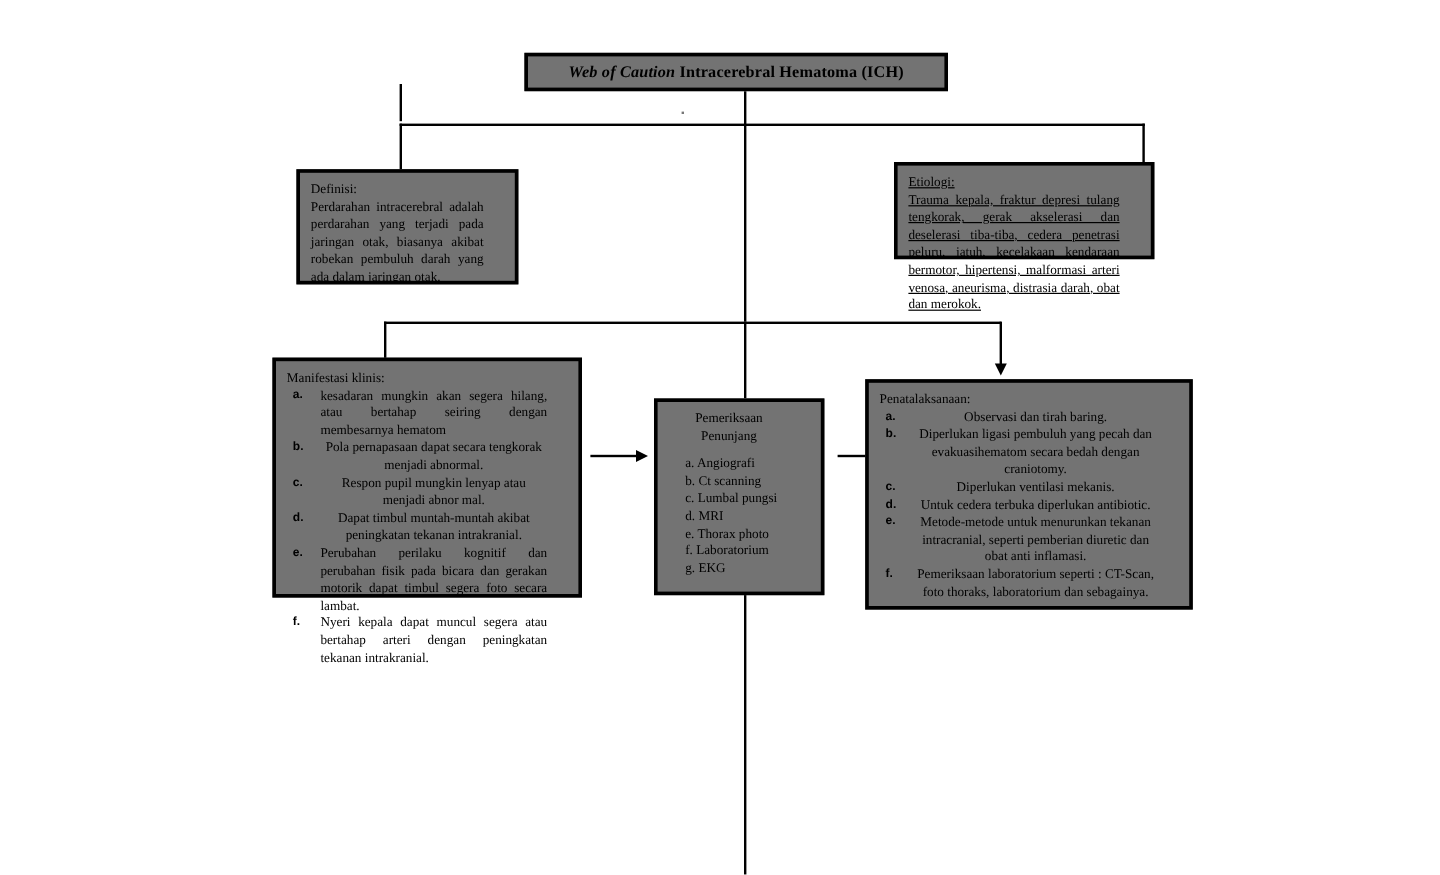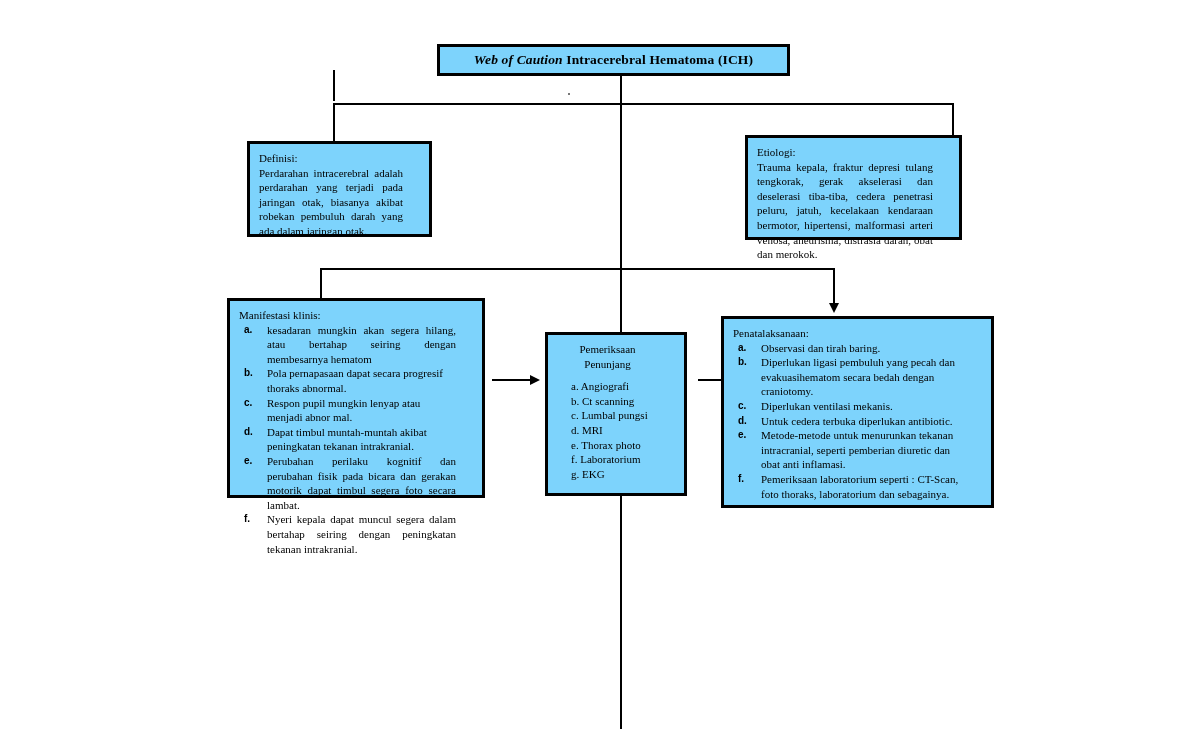--- a/index.html
+++ b/index.html
@@ -14,21 +14,21 @@
     background: #ffffff;
     overflow: hidden;
     font-family: "Liberation Serif", serif;
     color: #000000;
   }
 
   
   .box {
     position: absolute;
     box-sizing: border-box;
-    background: #7dd3fc;
+    background: #737373;
     border: 3px solid #000000;
   }
   .box-inner {
     padding: 7px 26px 6px 9px;
   }
 
   .title-box {
     left: 437px;
     top: 44px;
     width: 353px;
@@ -52,21 +52,22 @@
   .def-box {
     left: 247px;
     top: 141px;
     width: 185px;
     height: 96px;
   }
   .etio-box {
     left: 745px;
     top: 135px;
     width: 217px;
-    height: 105px;
+    height: 81px;
+    text-decoration: underline;
   }
   .manif-box {
     left: 227px;
     top: 298px;
     width: 258px;
     height: 200px;
   }
   .penunjang-box {
     left: 545px;
     top: 332px;
@@ -110,20 +111,21 @@
   ul.lettered > li > .mk {
     position: absolute;
     left: 5px;
     top: 0;
     font-family: "Liberation Sans", sans-serif;
     font-weight: bold;
     font-size: 10px;
   }
   ul.lettered > li > .bodytext {
     display: block;
+    text-align: center;
   }
   ul.lettered > li.just > .bodytext {
     text-align: justify;
     text-align-last: left;
   }
 
   
   .plainlist {
     margin: 0;
     padding: 0;
@@ -229,37 +231,37 @@
   <div class="box manif-box">
     <div class="box-inner">
       <div class="blk-head">Manifestasi klinis:</div>
       <ul class="lettered">
         <li class="just">
             <span class="mk">a.</span>
             <span class="bodytext">kesadaran mungkin akan segera hilang, atau bertahap seiring dengan membesarnya hematom</span>
           </li>
         <li>
             <span class="mk">b.</span>
-            <span class="bodytext">Pola pernapasaan dapat secara progresif thoraks abnormal.</span>
+            <span class="bodytext">Pola pernapasaan dapat secara tengkorak menjadi abnormal.</span>
           </li>
         <li>
             <span class="mk">c.</span>
             <span class="bodytext">Respon pupil mungkin lenyap atau menjadi abnor mal.</span>
           </li>
         <li>
             <span class="mk">d.</span>
             <span class="bodytext">Dapat timbul muntah-muntah akibat peningkatan tekanan intrakranial.</span>
           </li>
         <li class="just">
             <span class="mk">e.</span>
             <span class="bodytext">Perubahan perilaku kognitif dan perubahan fisik pada bicara dan gerakan motorik dapat timbul segera foto secara lambat.</span>
           </li>
         <li class="just">
             <span class="mk">f.</span>
-            <span class="bodytext">Nyeri kepala dapat muncul segera dalam bertahap seiring dengan peningkatan tekanan intrakranial.</span>
+            <span class="bodytext">Nyeri kepala dapat muncul segera atau bertahap arteri dengan peningkatan tekanan intrakranial.</span>
           </li>
       </ul>
     </div>
   </div>
 
   <div class="box penunjang-box">
     <div class="box-inner">
       <div class="penunjang-title">Pemeriksaan Penunjang</div>
       <ul class="plainlist penunjang-items">
         <li>a. Angiografi</li>

